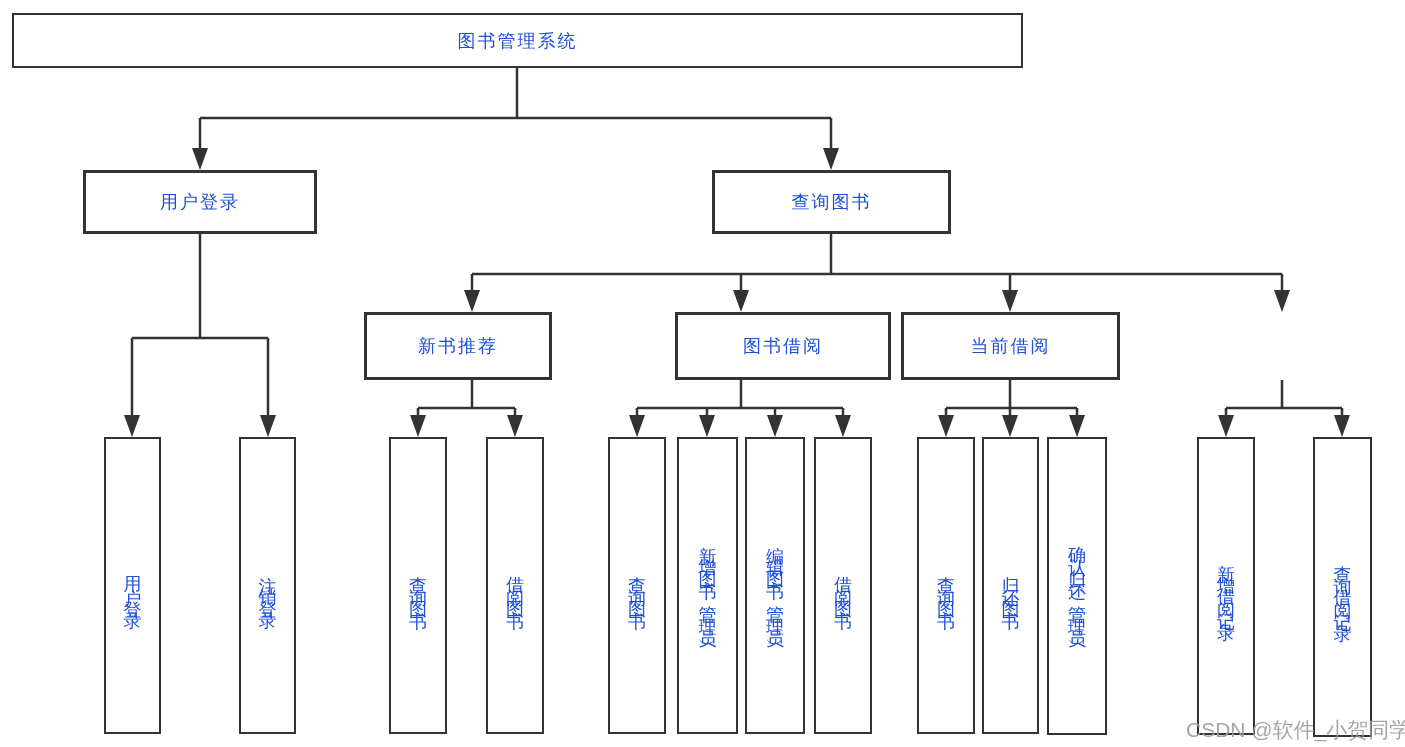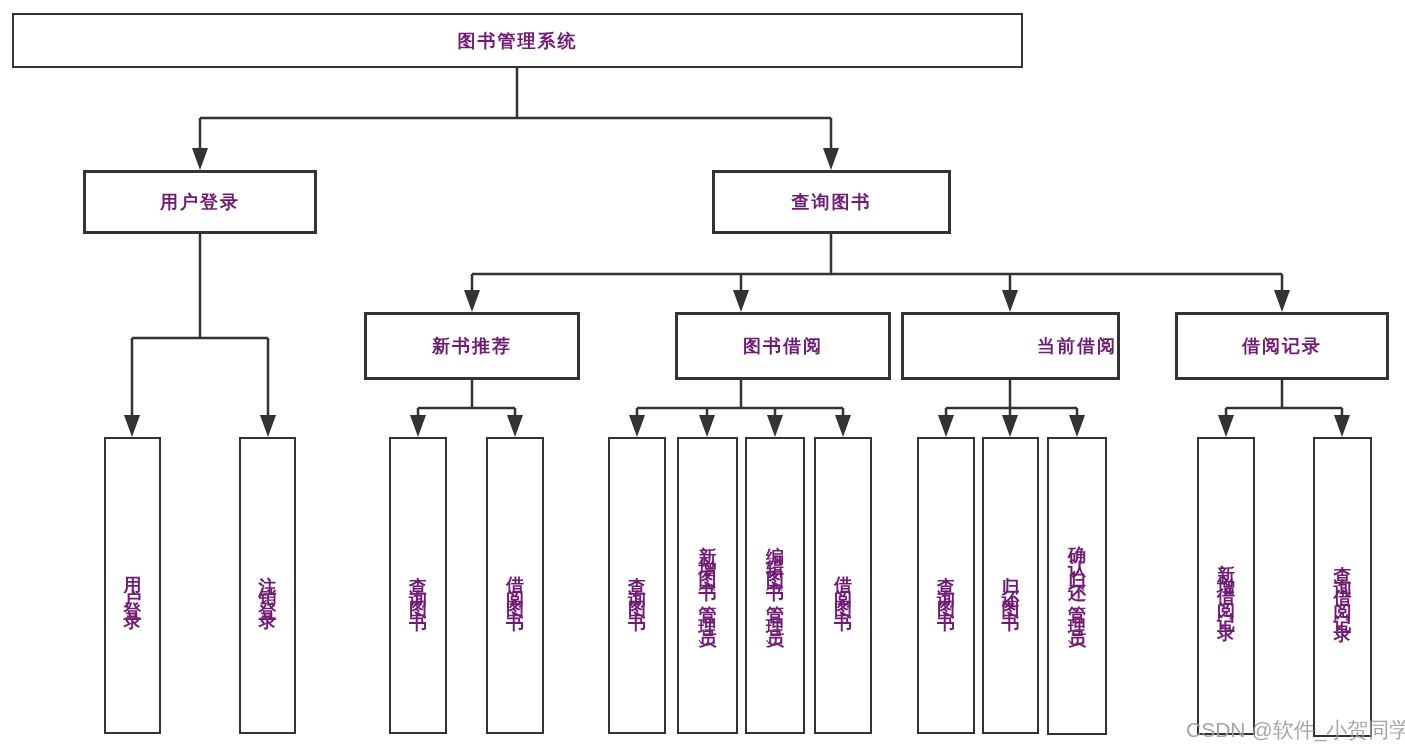--- a/index.html
+++ b/index.html
@@ -19,24 +19,23 @@
   }
   .box {
     position: absolute;
     box-sizing: border-box;
     background: #ffffff;
     border: 3px solid #333333;
     display: flex;
     align-items: center;
     justify-content: center;
     font-size: 18px;
-    color: #701a75;
+    color: #1d4ed8;
     letter-spacing: 2px;
     white-space: nowrap;
-    font-weight: bold;
   }
   .box.root { border-width: 2px; font-size: 18px; }
   .box.leaf {
     border-width: 2.5px;
     letter-spacing: 0;
   }
   .vtext {
     writing-mode: vertical-rl;
     text-orientation: mixed;
     letter-spacing: 12px;
@@ -111,31 +110,28 @@
     <span>图书管理系统</span>
   </div>
 
   <div class="box" style="left:83px; top:170px; width:234px; height:64px;">
     <span>用户登录</span>
   </div>
   <div class="box" style="left:712px; top:170px; width:239px; height:64px;">
     <span>查询图书</span>
   </div>
 
-  <div class="box" style="left:364px; top:312px; width:216px; height:68px;align-items:center;">
+  <div class="box" style="left:364px; top:312px; width:188px; height:68px;align-items:center;">
     <span>新书推荐</span>
   </div>
   <div class="box" style="left:633px; top:312px; width:216px; height:68px;margin-left:42px;">
     <span>图书借阅</span>
   </div>
-  <div class="box" style="left:901px; top:312px; width:219px; height:68px;justify-content:flex-end;">
+  <div class="box" style="left:901px; top:312px; width:219px; height:68px;">
     <span>当前借阅</span>
-  </div>
-  <div class="box" style="left:1175px; top:312px; width:214px; height:68px;">
-    <span>借阅记录</span>
   </div>
 
   <div class="box leaf" style="left:104px; top:437px; width:57px; height:297px;">
     <span class="vtext">用户登录</span>
   </div>
   <div class="box leaf" style="left:239px; top:437px; width:57px; height:297px;">
     <span class="vtext">注销登录</span>
   </div>
 
   <div class="box leaf" style="left:389px; top:437px; width:58px; height:297px;">

